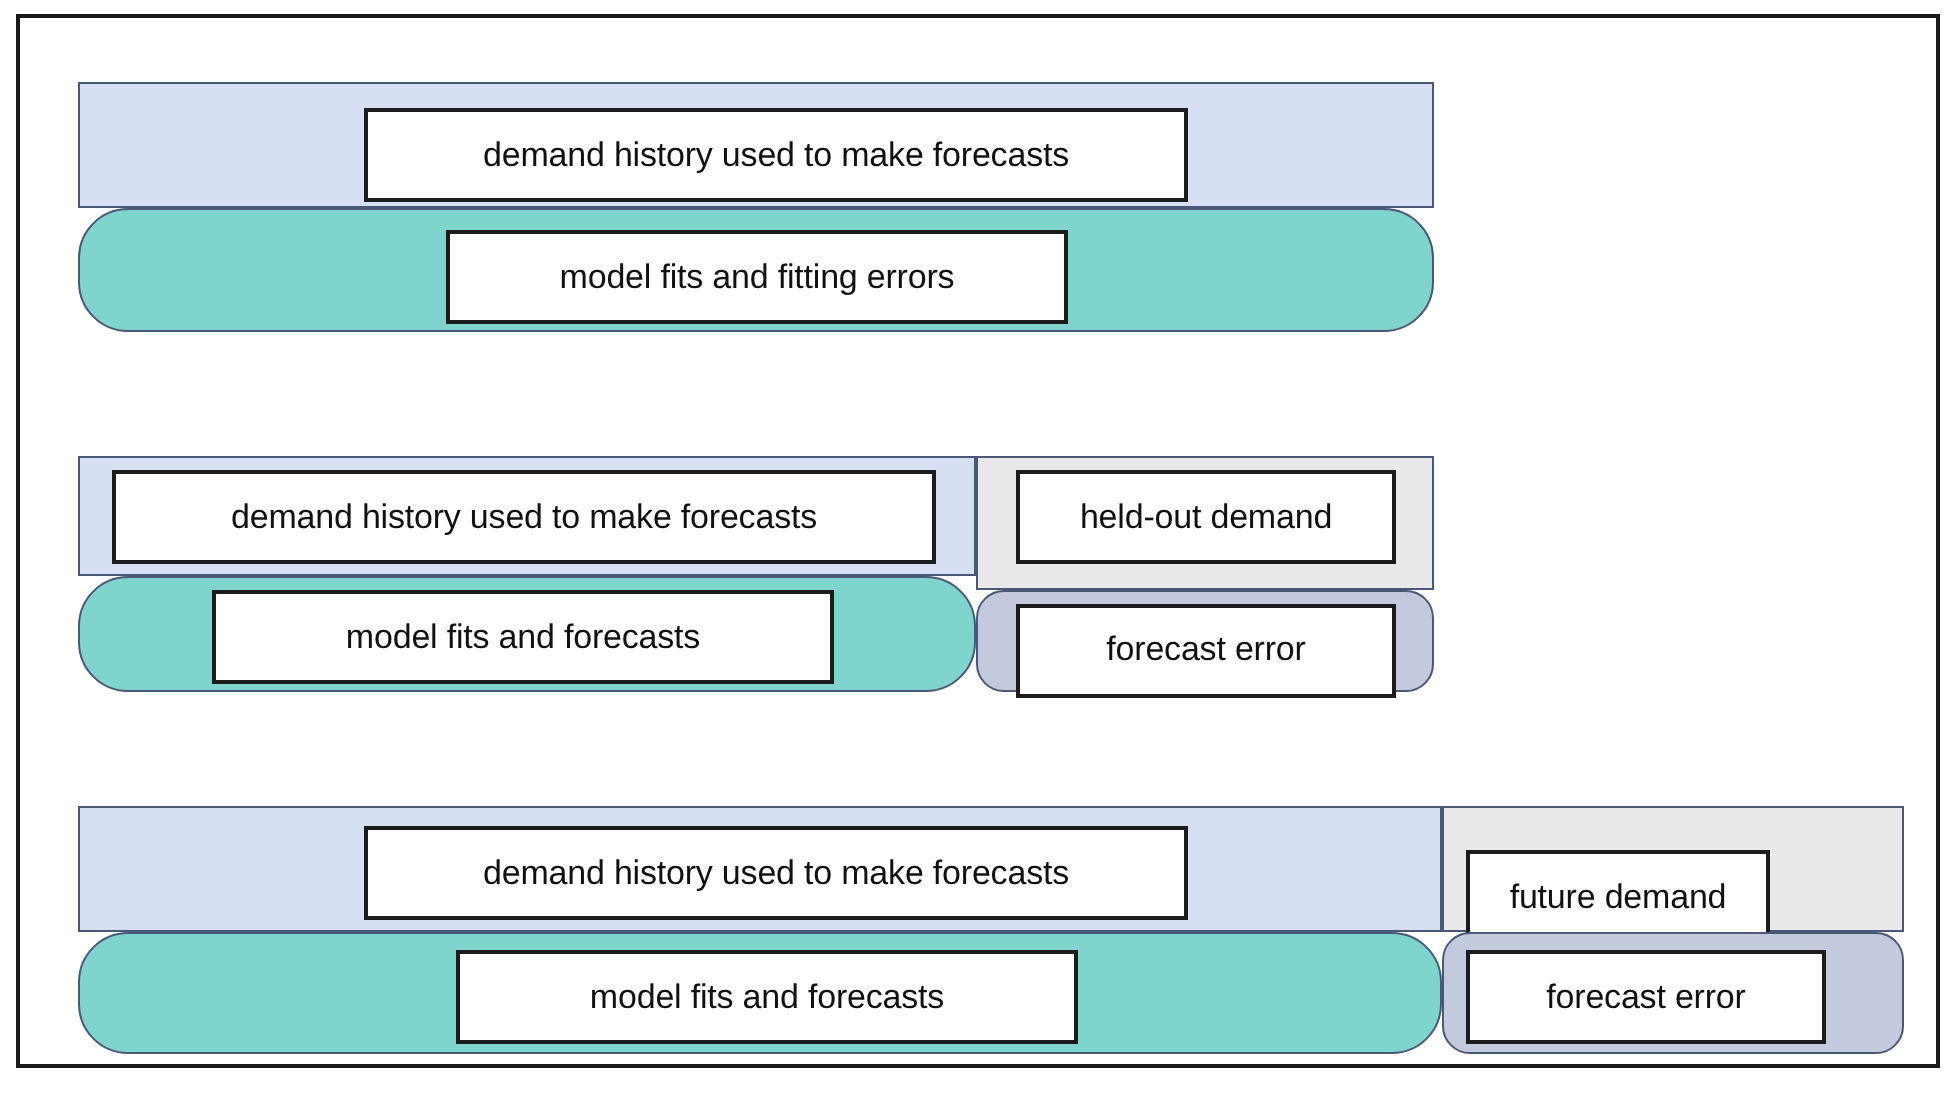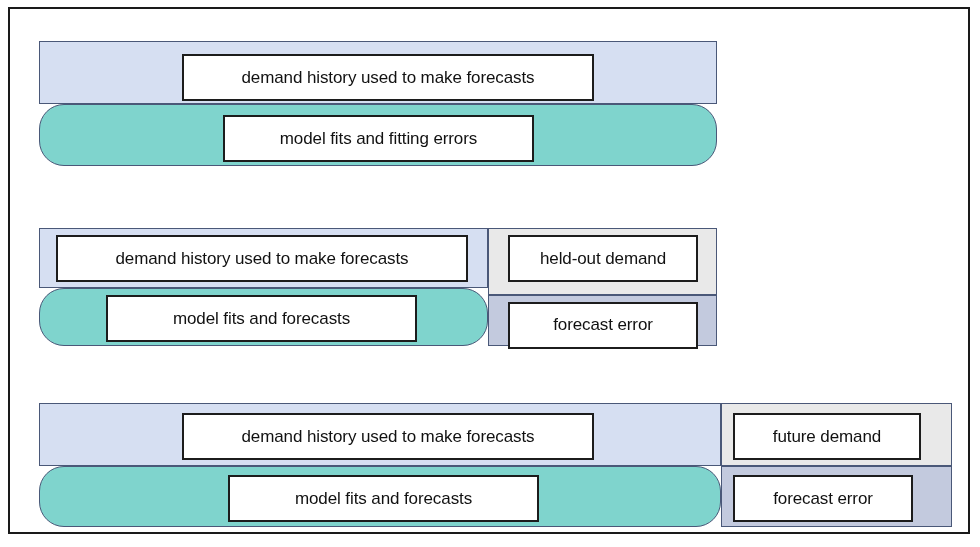--- a/index.html
+++ b/index.html
@@ -43,21 +43,21 @@
   .band {
     box-sizing: border-box;
     border: 1px solid #4a5878;
     position: relative;
     display: flex;
     align-items: center;
   }
   .band-history { background: #d6dff2; }
   .band-model   { background: #7fd4cd; border-radius: 25px; }
   .band-heldout { background: #e9e9e9; }
-  .band-error   { background: #c3cade; }
+  .band-error   { background: #c3cade; border-radius: 14px; }
 
   .label-box {
     position: absolute;
     box-sizing: border-box;
     background: #ffffff;
     border: 2px solid #1c1c1c;
     display: flex;
     align-items: center;
     justify-content: center;
     font-size: 17px;
@@ -90,21 +90,21 @@
   
   #block-3 { left: 29px; top: 394px; width: 913px; height: 124px; }
   #b3-left  { width: 682px; height: 124px; }
   #b3-right { width: 231px; height: 124px; }
   #b3-band-history { width: 682px; height: 63px; }
   #b3-band-model   { width: 682px; height: 61px; }
   #b3-band-future  { width: 231px; height: 63px; }
   #b3-band-error   { width: 231px; height: 61px; }
   #b3-label-history { left: 142px; top: 9px; width: 412px; height: 47px; }
   #b3-label-model   { left: 188px; top: 8px; width: 311px; height: 47px; }
-  #b3-label-future  { left: 11px;  top: 9px; width: 188px; height: 47px; }
+  #b3-label-future  { left: 11px;  top: 21px; width: 152px; height: 47px; }
   #b3-label-error   { left: 11px;  top: 8px; width: 180px; height: 47px; }
 </style>
 </head>
 <body>
 
 <div id="canvas">
   <div id="outer-frame" style="border-color: rgb(26, 26, 26);">
 
     <div class="block" id="block-1">
       <div class="panel" id="b1-main">

